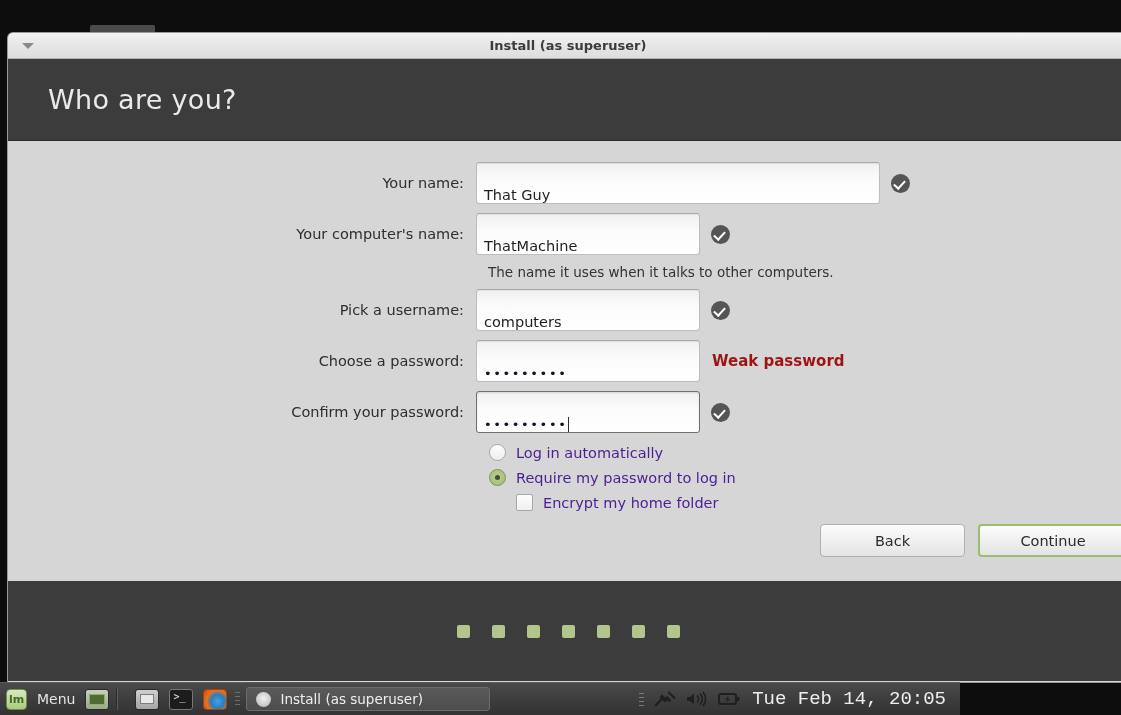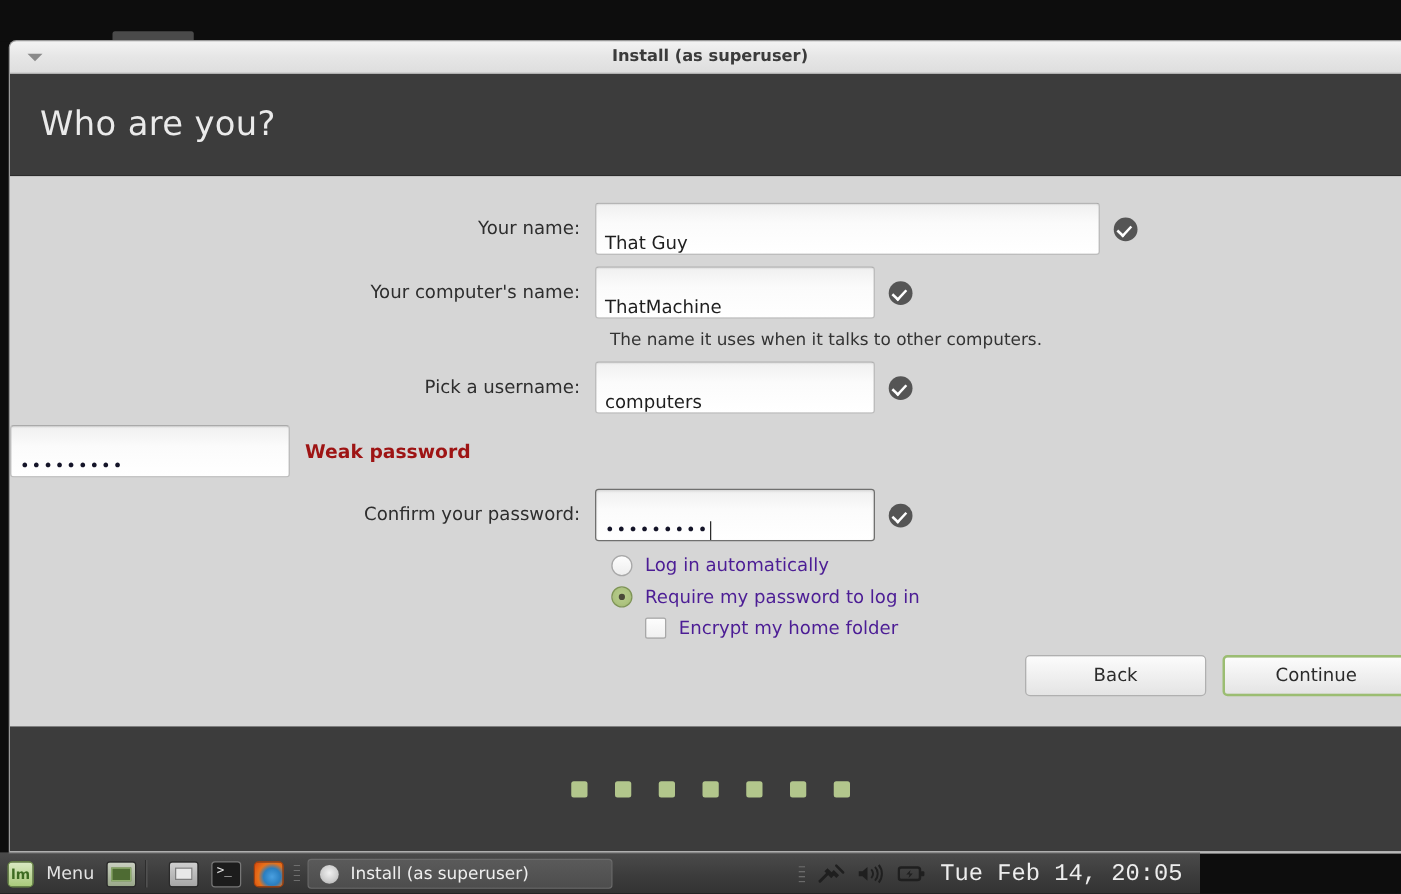--- a/index.html
+++ b/index.html
@@ -73,21 +73,21 @@
 
   
   .header-band {
     height: 82px;
     background: #3c3c3c;
     border-bottom: 1px solid #2c2c2c;
     display: flex;
     align-items: center;
   }
   .header-title {
-    margin-left: 24px;
+    margin-left: 40px;
     font-size: 27px;
     color: #eaeaea;
     letter-spacing: 0.3px;
   }
 
   
   .body-area {
     position: relative;
     height: 440px;
     background: #d6d6d6;
@@ -461,20 +461,21 @@
 
         <div class="form-row">
           <div class="form-label">Pick a username:</div>
           <div class="field narrow">
             <span>computers</span>
           </div>
           <div class="ok-icon"></div>
         </div>
 
         <div class="form-row">
+          <div class="form-label">Choose a password:</div>
           <div class="field narrow">
             <span class="pw-dots">•••••••••</span>
           </div>
           <div class="warn-text">Weak password</div>
         </div>
 
         <div class="form-row">
           <div class="form-label">Confirm your password:</div>
           <div class="field narrow focused">
             <span class="pw-dots">•••••••••</span>

